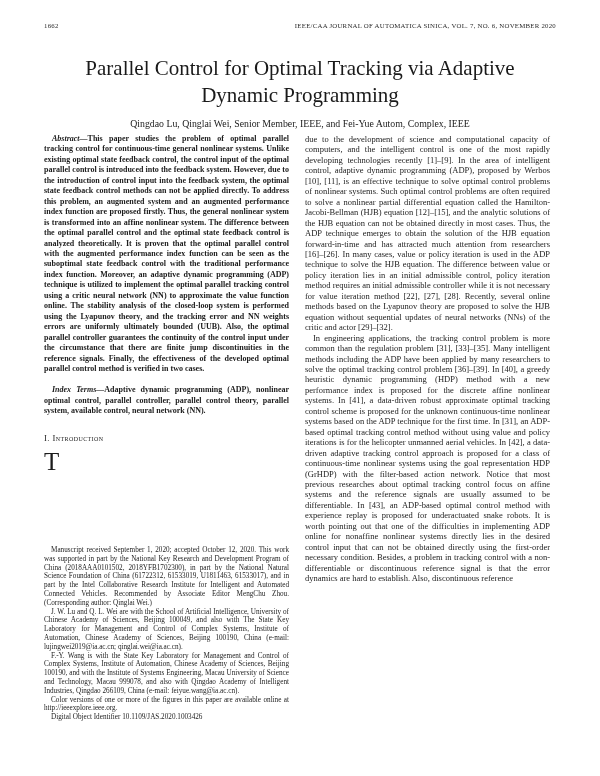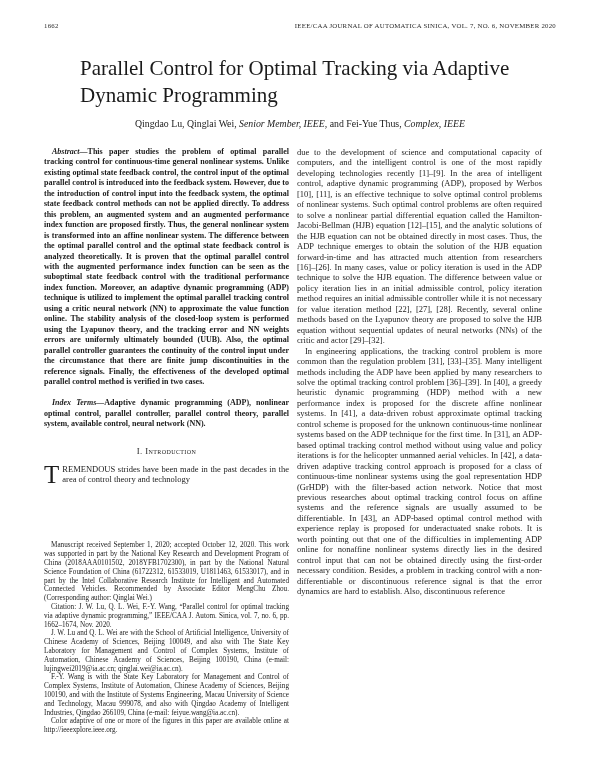--- a/index.html
+++ b/index.html
@@ -22,37 +22,38 @@
     justify-content: space-between;
     align-items: baseline;
     font-size: 6.8px;
     letter-spacing: 0.25px;
     color: #2a2a2a;
   }
   
   .paper-title {
     margin: 26px auto 0 auto;
     width: 440px;
+    text-align: center;
     font-size: 21px;
     line-height: 27px;
     font-weight: normal;
     color: #1a1a1a;
   }
   .authors-line {
     margin-top: 9px;
     text-align: center;
     font-size: 9.8px;
     color: #1a1a1a;
   }
-  .authors-line .it { font-style: italic; }
+  .authors-line .it { }
   
   .columns {
-    margin-top: 18px;
+    margin-top: 5px;
     display: flex;
-    gap: 8px;
+    gap: 16px;
   }
   .col { width: 245px; box-sizing: border-box; }
   .col-left {
     display: flex;
     flex-direction: column;
     height: 602px;
   }
   .justified { text-align: justify; }
   .abstract-para {
     font-size: 8px;
@@ -64,21 +65,20 @@
   .abstract-label, .index-label { font-style: italic; font-weight: bold; }
   .index-para {
     font-size: 8px;
     line-height: 10.45px;
     font-weight: bold;
     text-indent: 8px;
     margin: 11px 0 0 0;
   }
   .section-heading {
     margin: 16px 0 8px 0;
-    text-align: center;
     font-size: 8.7px;
     font-variant: small-caps;
     letter-spacing: 0.4px;
     font-weight: normal;
   }
   .body-para {
     font-size: 8.5px;
     line-height: 10.45px;
     margin: 0;
   }
@@ -107,39 +107,39 @@
 
 <div class="page">
 
   <div class="running-header">
     <span>1662</span>
     <span>IEEE/CAA JOURNAL OF AUTOMATICA SINICA, VOL. 7, NO. 6, NOVEMBER 2020</span>
   </div>
 
   <h1 class="paper-title">Parallel Control for Optimal Tracking via Adaptive Dynamic Programming</h1>
 
-  <div class="authors-line"><span>Qingdao Lu, Qinglai Wei, </span><span class="it">Senior Member, IEEE</span><span>, and Fei-Yue Thus, </span><span class="it">Complex, IEEE</span></div>
+  <div class="authors-line"><span>Qingdao Lu, Qinglai Wei, </span><span class="it">Senior Member, IEEE</span><span>, and Fei-Yue Autom, </span><span class="it">Complex, IEEE</span></div>
 
   <div class="columns">
 
     <div class="col col-left">
       <p class="abstract-para justified"><span class="abstract-label">Abstract—</span><span>This paper studies the problem of optimal parallel tracking control for continuous-time general nonlinear systems. Unlike existing optimal state feedback control, the control input of the optimal parallel control is introduced into the feedback system. However, due to the introduction of control input into the feedback system, the optimal state feedback control methods can not be applied directly. To address this problem, an augmented system and an augmented performance index function are proposed firstly. Thus, the general nonlinear system is transformed into an affine nonlinear system. The difference between the optimal parallel control and the optimal state feedback control is analyzed theoretically. It is proven that the optimal parallel control with the augmented performance index function can be seen as the suboptimal state feedback control with the traditional performance index function. Moreover, an adaptive dynamic programming (ADP) technique is utilized to implement the optimal parallel tracking control using a critic neural network (NN) to approximate the value function online. The stability analysis of the closed-loop system is performed using the Lyapunov theory, and the tracking error and NN weights errors are uniformly ultimately bounded (UUB). Also, the optimal parallel controller guarantees the continuity of the control input under the circumstance that there are finite jump discontinuities in the reference signals. Finally, the effectiveness of the developed optimal parallel control method is verified in two cases.</span></p>
 
       <p class="index-para justified"><span class="index-label">Index Terms—</span><span>Adaptive dynamic programming (ADP), nonlinear optimal control, parallel controller, parallel control theory, parallel system, available control, neural network (NN).</span></p>
 
       <h2 class="section-heading">I. Introduction</h2>
 
-      <p class="body-para justified"><span class="dropcap">T</span><span>REMENDOUS strides have been made in the past decades in the area of control theory and technology</span></p>
+      <p class="body-para justified"><span class="dropcap">T</span></p>
 
       <div class="footnotes justified">
         <p class="footnote-para"><span>Manuscript received September 1, 2020; accepted October 12, 2020. This work was supported in part by the National Key Research and Development Program of China (2018AAA0101502, 2018YFB1702300), in part by the National Natural Science Foundation of China (61722312, 61533019, U1811463, 61533017), and in part by the Intel Collaborative Research Institute for Intelligent and Automated Connected Vehicles. Recommended by Associate Editor MengChu Zhou. </span><span class="it">(Corresponding author: Qinglai Wei.)</span></p>
-        <p class="footnote-para"><span>Citation: J. W. Lu, Q. L. Wei, F.-Y. Wang, “Parallel control for optimal tracking via adaptive dynamic programming,” </span><span class="it">IEEE/CAA J. Autom. Sinica</span><span>, vol. 7, no. 6, pp. 1662–1674, Nov. 2020.</span></p>
         <p class="footnote-para">J. W. Lu and Q. L. Wei are with the School of Artificial Intelligence, University of Chinese Academy of Sciences, Beijing 100049, and also with The State Key Laboratory for Management and Control of Complex Systems, Institute of Automation, Chinese Academy of Sciences, Beijing 100190, China (e-mail: lujingwei2019@ia.ac.cn; qinglai.wei@ia.ac.cn).</p>
         <p class="footnote-para">F.-Y. Wang is with the State Key Laboratory for Management and Control of Complex Systems, Institute of Automation, Chinese Academy of Sciences, Beijing 100190, and with the Institute of Systems Engineering, Macau University of Science and Technology, Macau 999078, and also with Qingdao Academy of Intelligent Industries, Qingdao 266109, China (e-mail: feiyue.wang@ia.ac.cn).</p>
-        <p class="footnote-para">Color adaptive of one or more of the figures in this paper are available online at http://ieeexplore.ieee.org.</p>
+        <p class="footnote-para">Color versions of one or more of the figures in this paper are available online at http://ieeexplore.ieee.org.</p>
+        <p class="footnote-para">Digital Object Identifier 10.1109/JAS.2020.1003426</p>
       </div>
     </div>
 
     <div class="col col-right">
       <p class="body-para justified">due to the development of science and computational capacity of computers, and the intelligent control is one of the most rapidly developing technologies recently [1]–[9]. In the area of intelligent control, adaptive dynamic programming (ADP), proposed by Werbos [10], [11], is an effective technique to solve optimal control problems of nonlinear systems. Such optimal control problems are often required to solve a nonlinear partial differential equation called the Hamilton-Jacobi-Bellman (HJB) equation [12]–[15], and the analytic solutions of the HJB equation can not be obtained directly in most cases. Thus, the ADP technique emerges to obtain the solution of the HJB equation forward-in-time and has attracted much attention from researchers [16]–[26]. In many cases, value or policy iteration is used in the ADP technique to solve the HJB equation. The difference between value or policy iteration lies in an initial admissible control, policy iteration method requires an initial admissible controller while it is not necessary for value iteration method [22], [27], [28]. Recently, several online methods based on the Lyapunov theory are proposed to solve the HJB equation without sequential updates of neural networks (NNs) of the critic and actor [29]–[32].</p>
       <p class="body-para justified rc-para2">In engineering applications, the tracking control problem is more common than the regulation problem [31], [33]–[35]. Many intelligent methods including the ADP have been applied by many researchers to solve the optimal tracking control problem [36]–[39]. In [40], a greedy heuristic dynamic programming (HDP) method with a new performance index is proposed for the discrete affine nonlinear systems. In [41], a data-driven robust approximate optimal tracking control scheme is proposed for the unknown continuous-time nonlinear systems based on the ADP technique for the first time. In [31], an ADP-based optimal tracking control method without using value and policy iterations is for the helicopter unmanned aerial vehicles. In [42], a data-driven adaptive tracking control approach is proposed for a class of continuous-time nonlinear systems using the goal representation HDP (GrHDP) with the filter-based action network. Notice that most previous researches about optimal tracking control focus on affine systems and the reference signals are usually assumed to be differentiable. In [43], an ADP-based optimal control method with experience replay is proposed for underactuated snake robots. It is worth pointing out that one of the difficulties in implementing ADP online for nonaffine nonlinear systems directly lies in the desired control input that can not be obtained directly using the first-order necessary condition. Besides, a problem in tracking control with a non-differentiable or discontinuous reference signal is that the error dynamics are hard to establish. Also, discontinuous reference</p>
     </div>
 
   </div>
 

